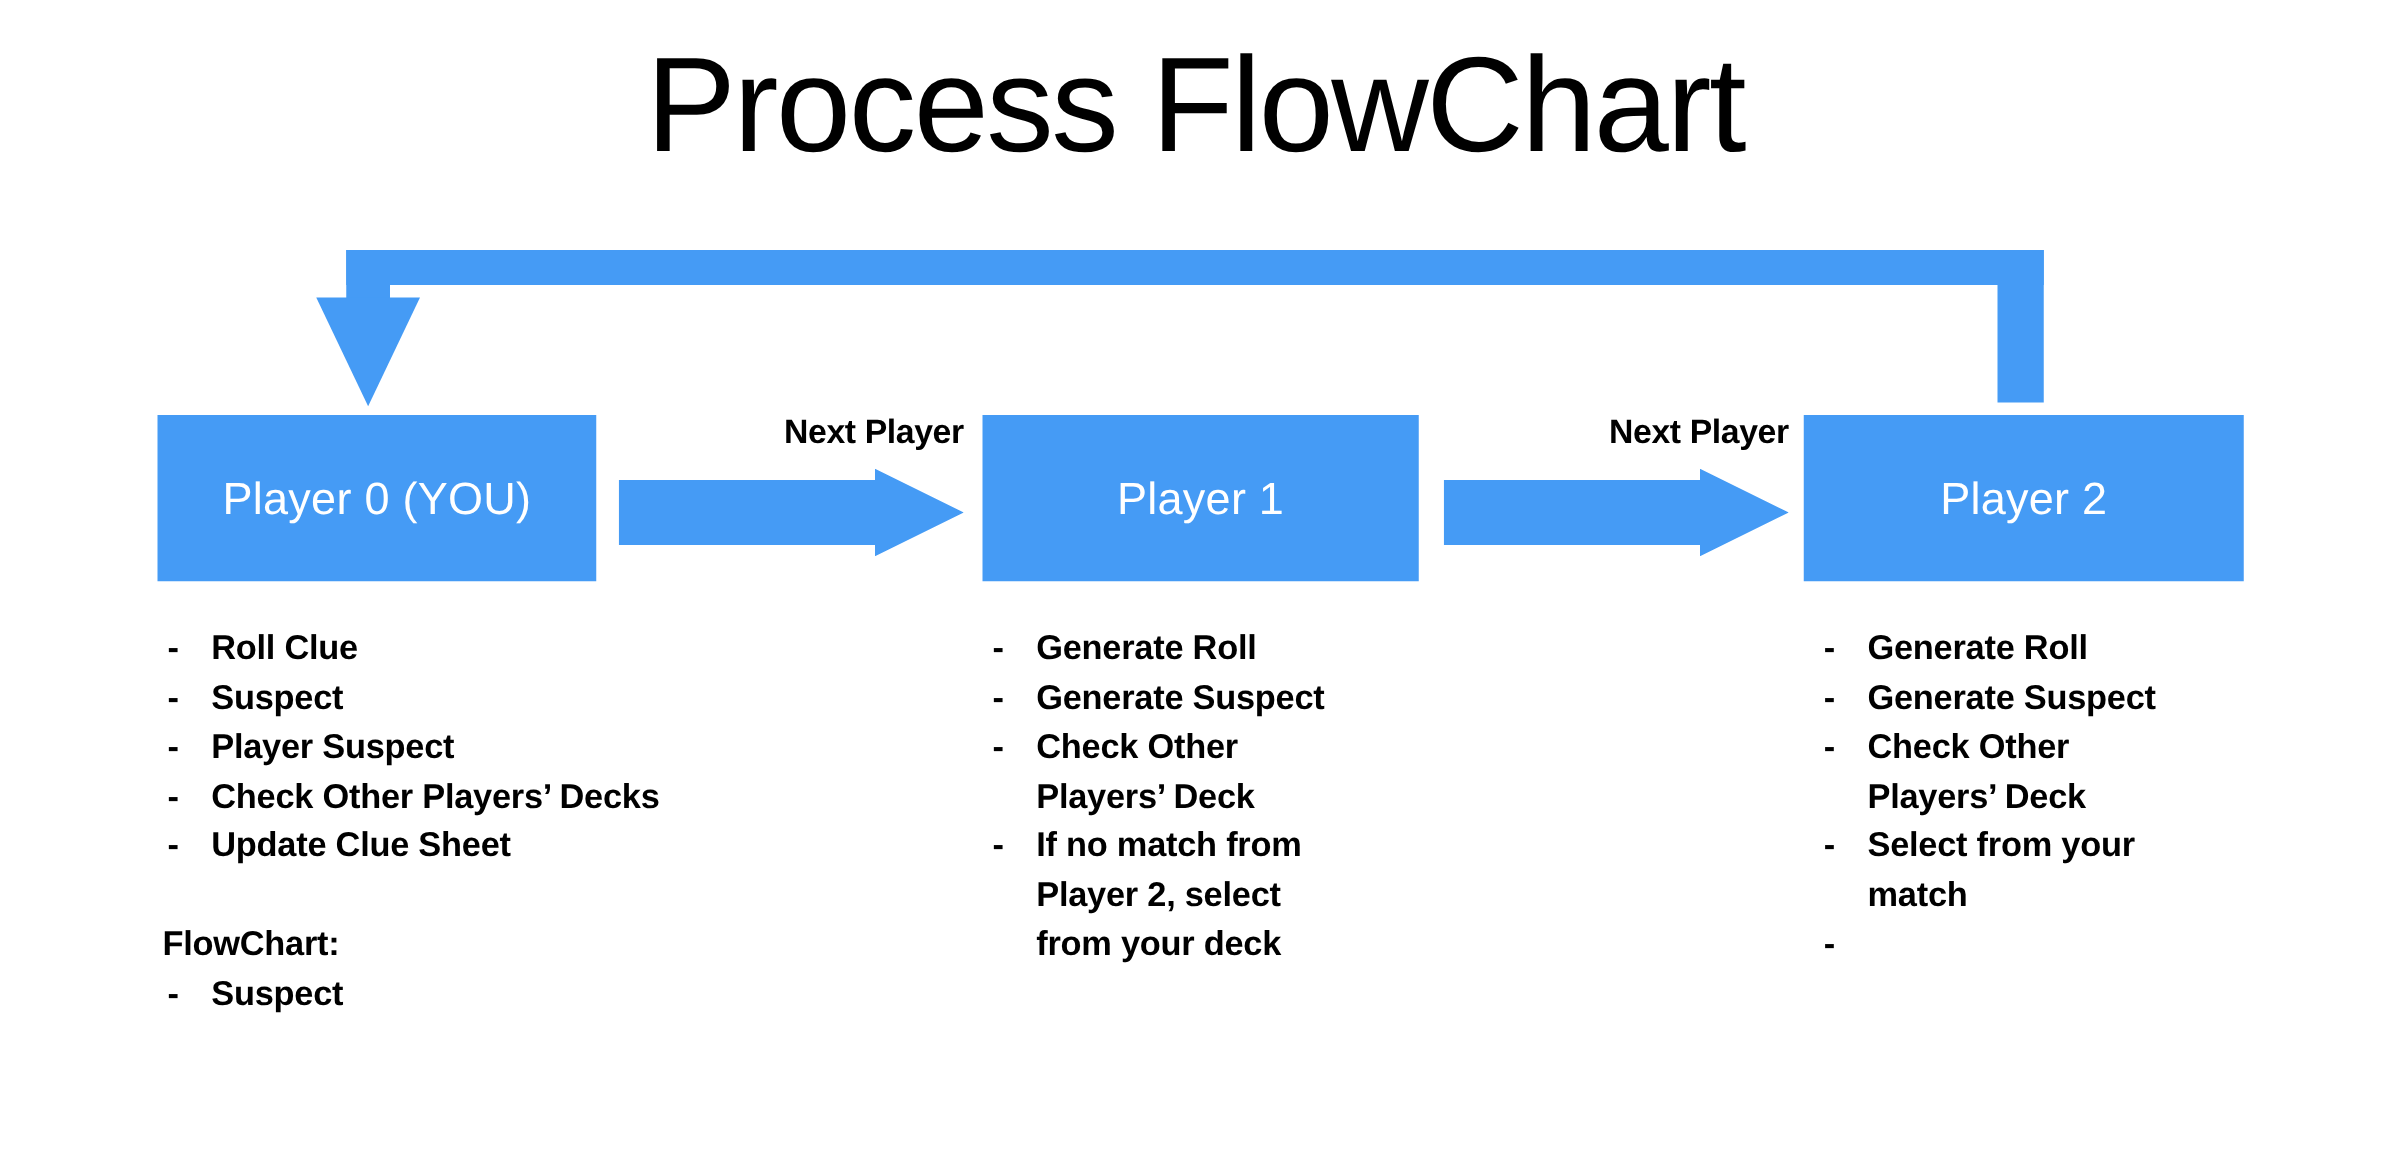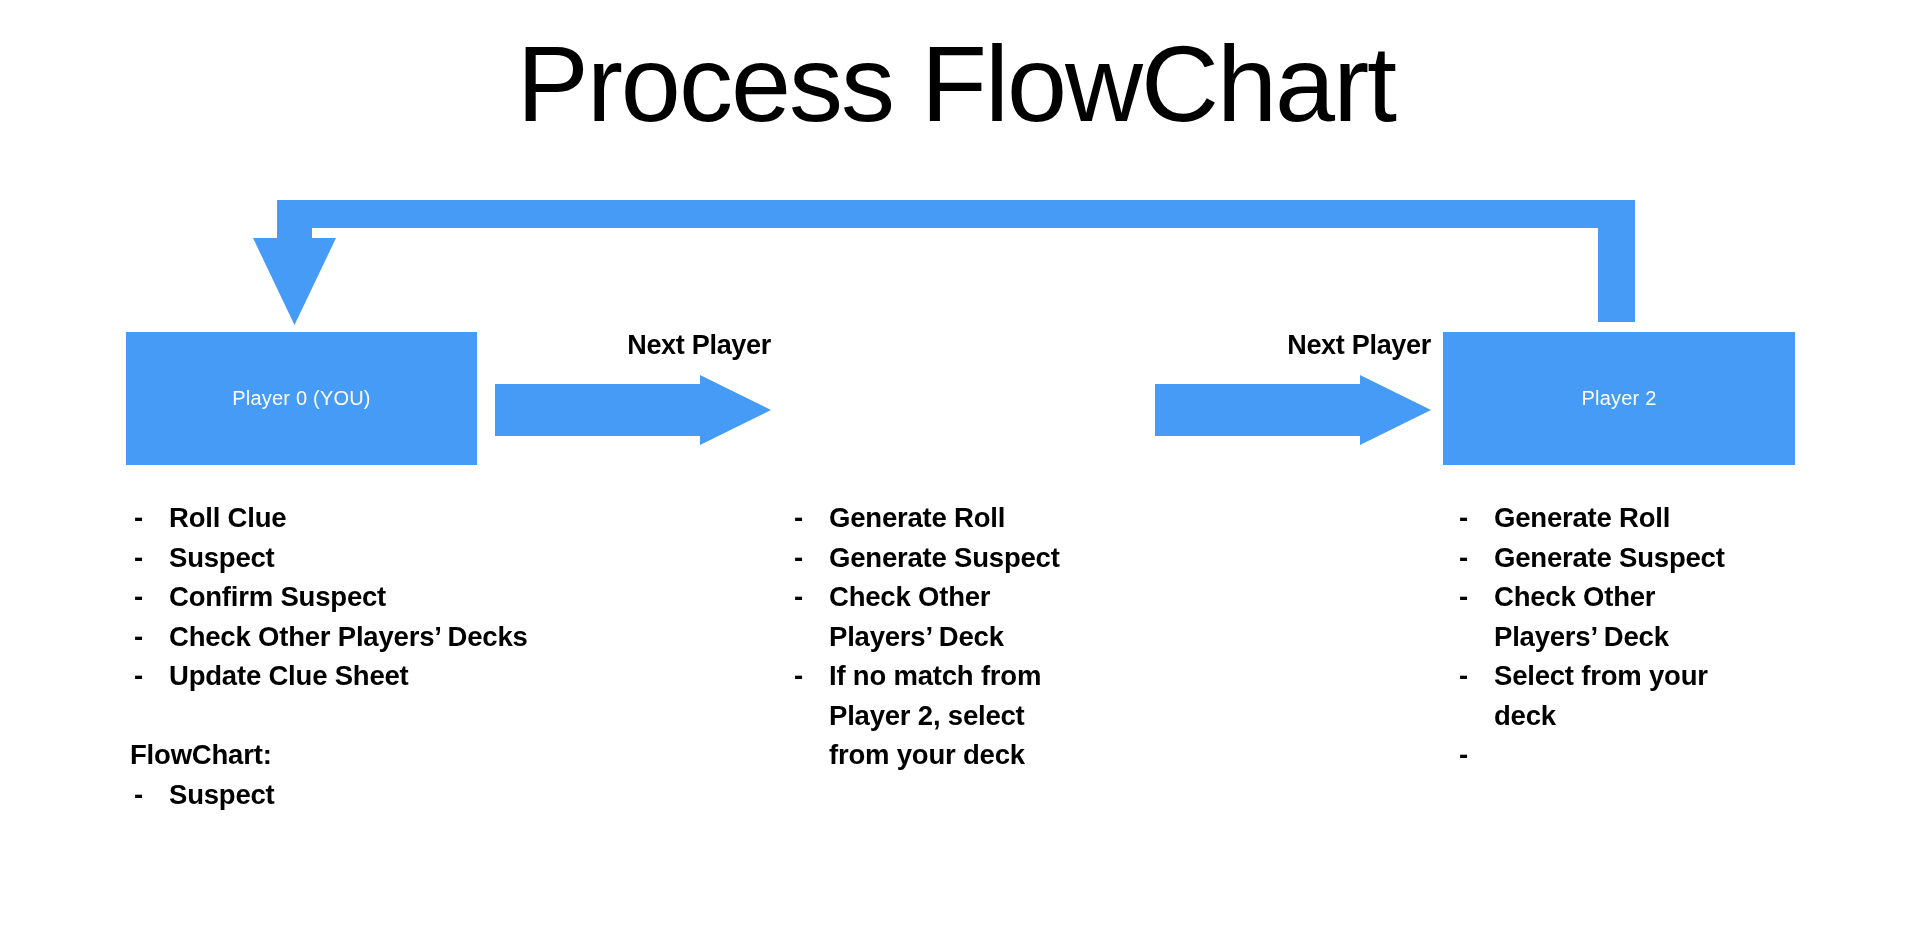--- a/index.html
+++ b/index.html
@@ -49,21 +49,21 @@
     position: absolute;
     top: 332px;
     height: 133px;
     background: #459BF5;
     display: flex;
     align-items: center;
     justify-content: center;
   }
   .player-box-label {
     color: #ffffff;
-    font-size: 20px;
+    font-size: 36px;
     font-weight: 400;
     letter-spacing: 0.2px;
     white-space: nowrap;
   }
   #player-box-0 { left: 126px; width: 351px; }
   #player-box-1 { left: 786px; width: 349px; }
   #player-box-2 { left: 1443px; width: 352px; }
 
   
   .transition {
@@ -142,20 +142,23 @@
     <span class="player-box-label">Player 0 (YOU)</span>
   </div>
 
   <div class="transition" id="transition-0">
     <div class="transition-label">Next Player</div>
     <svg class="transition-arrow" viewBox="0 0 276 70" width="276" height="70" preserveAspectRatio="none">
       <path d="M 0 9 L 205 9 L 205 0 L 276 35 L 205 70 L 205 61 L 0 61 Z" fill="#459BF5"></path>
     </svg>
   </div>
 
+  <div class="player-box" id="player-box-1">
+    <span class="player-box-label">Player 1</span>
+  </div>
 
   <div class="transition" id="transition-1">
     <div class="transition-label">Next Player</div>
     <svg class="transition-arrow" viewBox="0 0 276 70" width="276" height="70" preserveAspectRatio="none">
       <path d="M 0 9 L 205 9 L 205 0 L 276 35 L 205 70 L 205 61 L 0 61 Z" fill="#459BF5"></path>
     </svg>
   </div>
 
   <div class="player-box" id="player-box-2">
     <span class="player-box-label">Player 2</span>
@@ -165,21 +168,21 @@
     <div class="task-item">
       <span class="dash">-</span>
       <span class="task-text">Roll Clue</span>
     </div>
     <div class="task-item">
       <span class="dash">-</span>
       <span class="task-text">Suspect</span>
     </div>
     <div class="task-item">
       <span class="dash">-</span>
-      <span class="task-text">Confirm Suspect</span>
+      <span class="task-text">Player Suspect</span>
     </div>
     <div class="task-item">
       <span class="dash">-</span>
       <span class="task-text">Check Other Players’ Decks</span>
     </div>
     <div class="task-item">
       <span class="dash">-</span>
       <span class="task-text">Update Clue Sheet</span>
     </div>
     <div class="optional-heading">FlowChart:</div>
@@ -216,20 +219,20 @@
     <div class="task-item">
       <span class="dash">-</span>
       <span class="task-text">Generate Suspect</span>
     </div>
     <div class="task-item">
       <span class="dash">-</span>
       <span class="task-text">Check Other Players’ Deck</span>
     </div>
     <div class="task-item">
       <span class="dash">-</span>
-      <span class="task-text">Select from your deck</span>
+      <span class="task-text">Select from your match</span>
     </div>
     <div class="task-item">
       <span class="dash">-</span>
     </div>
   </div>
 
 </div>
 
 </body></html>

